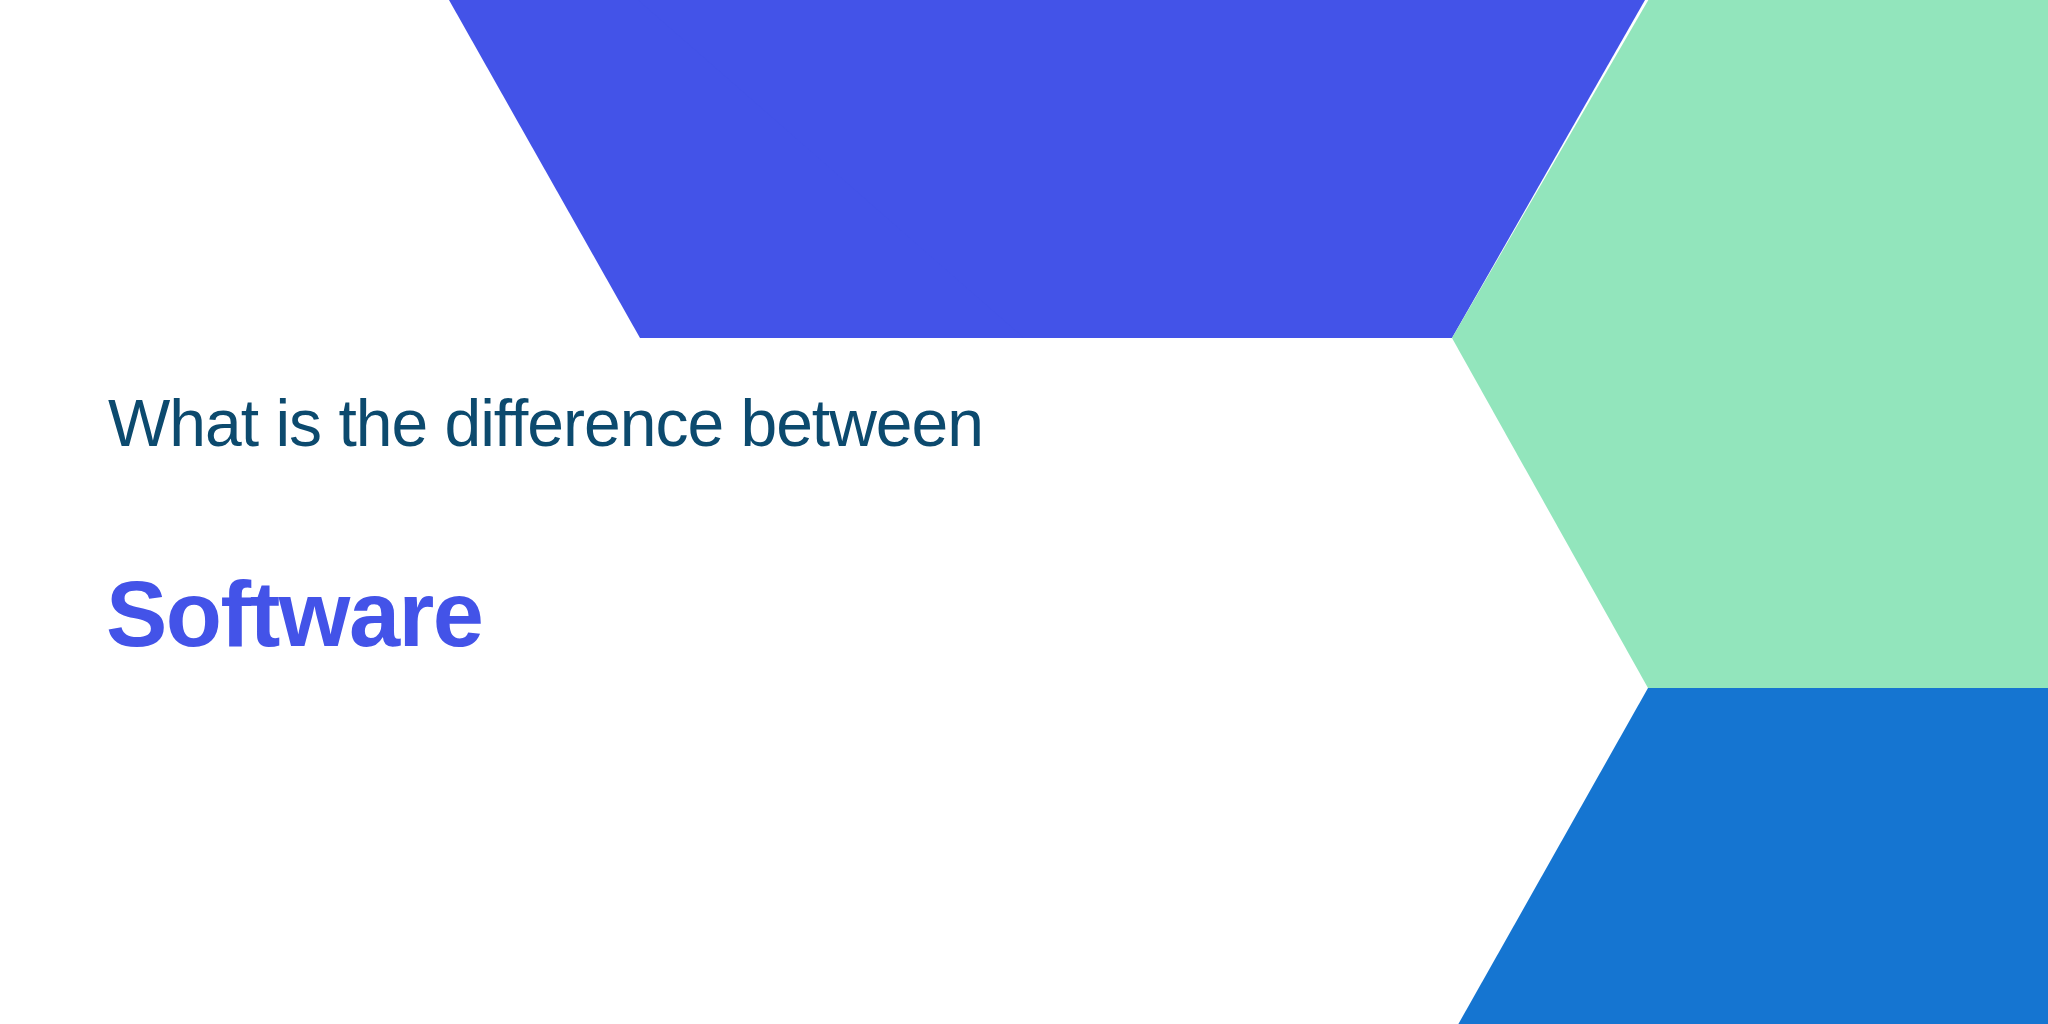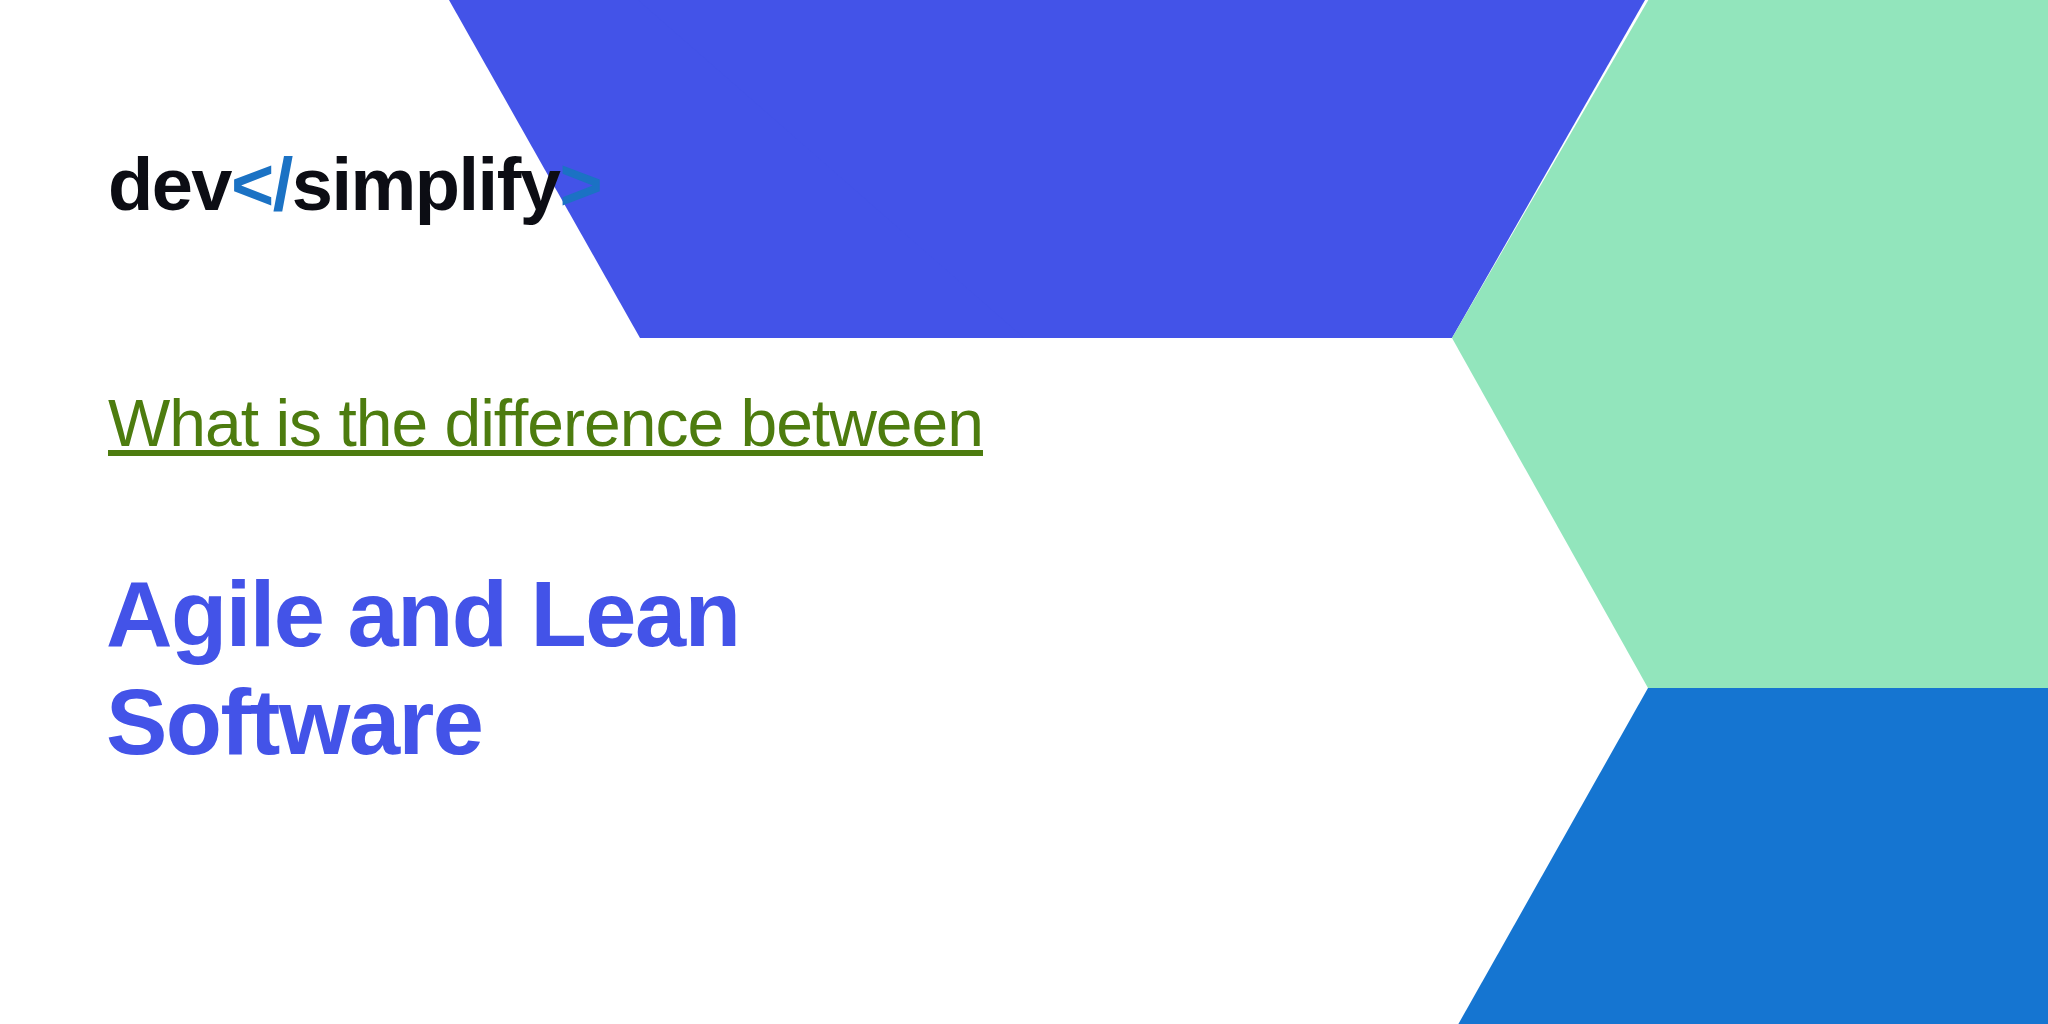--- a/index.html
+++ b/index.html
@@ -57,23 +57,22 @@
   }
 
   #kicker {
     position: absolute;
     left: 108px;
     top: 388px;
     font-size: 66px;
     font-weight: 400;
     line-height: 1.08;
     letter-spacing: -1px;
-    color: #4d7c0f;
+    color: #0c4a6e;
     white-space: nowrap;
-    text-decoration: underline;
   }
 
   #headline {
     position: absolute;
     left: 106px;
     top: 498px;
     font-size: 92px;
     font-weight: 700;
     line-height: 1.18;
     letter-spacing: -1.5px;
@@ -91,25 +90,21 @@
 
   <svg id="hex-cluster" viewBox="0 0 2048 1024" width="2048" height="1024" xmlns="http://www.w3.org/2000/svg">
     <polygon points="645,-230 1270,-230 1462,110 1270,338 1024,338 640,338 449,0" fill="#4353e8"></polygon>
     <polygon points="638,0 1268,-250 1645,0 1452,338 1024,338" fill="#4353e8"></polygon>
     <polygon points="1452,338 1840,-330 2290,-330 2290,1010 1840,1010 1648,688" fill="#92e5bc"></polygon>
     <polygon points="1648,688 2290,688 2290,1380 1840,1380 1455,1030" fill="#1575d1"></polygon>
   </svg>
 
   <div id="content">
 
-    <div id="logo">
-      <span>dev</span><span class="bracket">&lt;/</span><span>simplify</span><span class="bracket">&gt;</span>
-    </div>
 
     <div id="kicker">What is the difference between</div>
 
     <h1 id="headline">
-      <span class="hl-line">Agile and Lean</span>
       <span class="hl-line">Software</span>
     </h1>
 
   </div>
 </div>
 
 </body></html>

